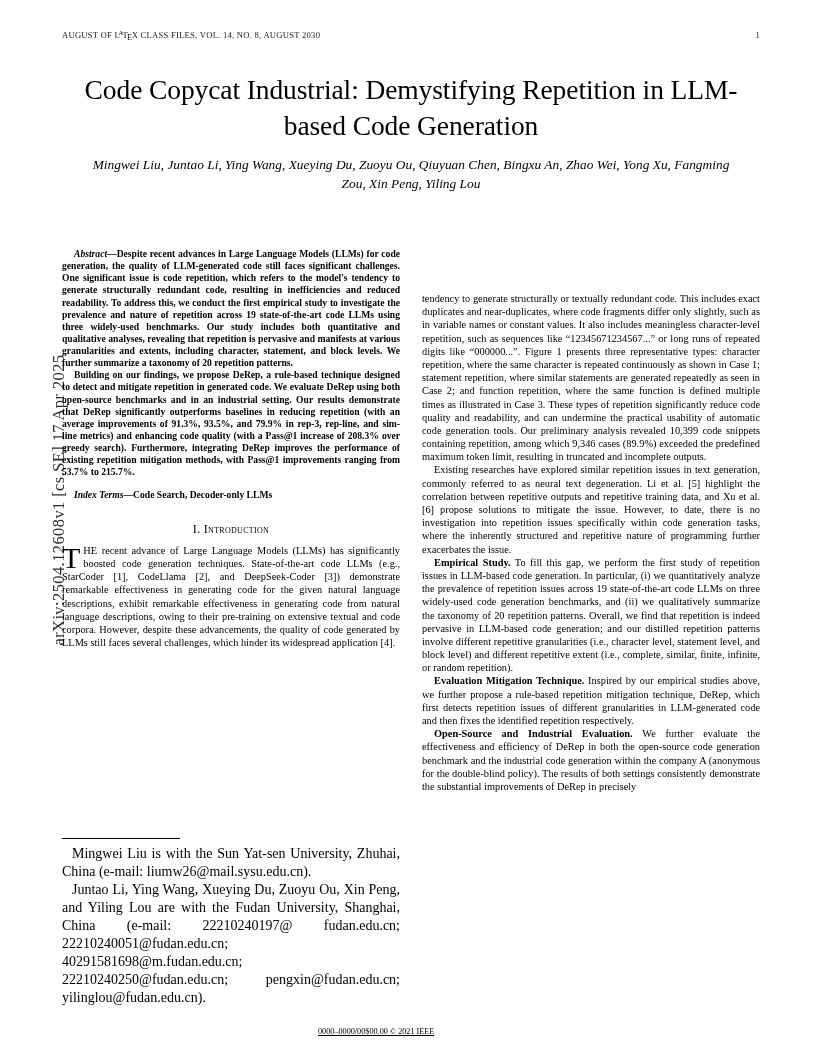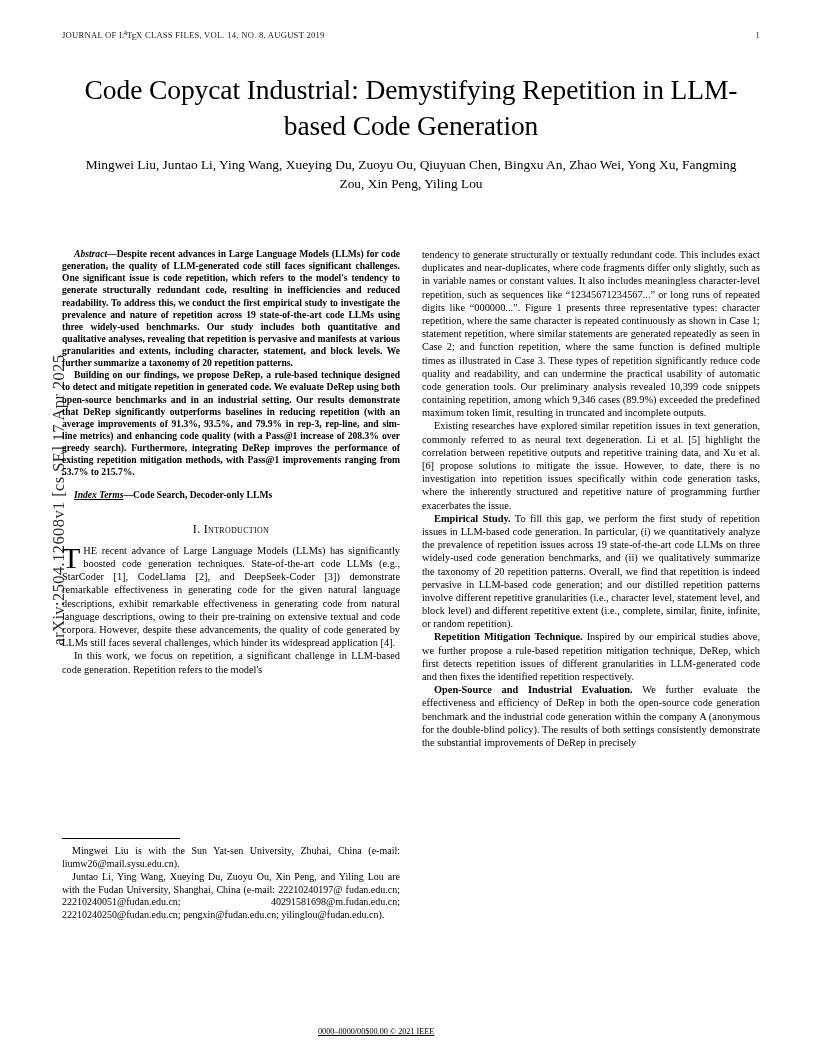--- a/index.html
+++ b/index.html
@@ -84,58 +84,59 @@
     letter-spacing: -0.1px;
   }
   .authors {
     position: absolute;
     left: 82px;
     top: 155px;
     width: 658px;
     text-align: center;
     font-size: 13.4px;
     line-height: 1.44;
+    font-style: italic;
   }
 
   
   .col {
     position: absolute;
     top: 248px;
     width: 338px;
     font-size: 10.35px;
     line-height: 1.275;
     text-align: justify;
     text-justify: inter-word;
     hyphens: manual;
   }
   .col-left  { left: 62px; }
   .col-right { left: 422px; }
 
   .col p {
     margin: 0;
     text-indent: 12px;
   }
-  .col p.noindent { text-indent: 0; }
+  .col p.noindent { text-indent: 0; margin-top: 44px; }
 
   .abstract {
     font-weight: bold;
     font-size: 9.6px;
     line-height: 1.265;
     text-align: justify;
   }
   .abstract p { margin: 0; text-indent: 12px; }
   .abstract .lead { font-style: italic; font-weight: bold; }
   .indexterms {
     font-weight: bold;
     font-size: 9.6px;
     margin-top: 11px;
     text-indent: 12px;
     text-align: left;
   }
-  .indexterms .lead { font-style: italic; text-decoration: underline; }
+  .indexterms .lead { font-style: italic; }
 
   .sec-head {
     text-align: center;
     font-size: 12px;
     font-variant: small-caps;
     margin: 20px 0 7px 0;
     letter-spacing: 0.3px;
   }
   .sec-head .numeral { font-variant: normal; }
 
@@ -162,21 +163,21 @@
     top: 838px;
     width: 118px;
     height: 1px;
     background: #000;
   }
   .footnote {
     position: absolute;
     left: 62px;
     top: 845px;
     width: 338px;
-    font-size: 10px;
+    font-size: 14px;
     line-height: 1.285;
     text-align: justify;
   }
   .footnote p { margin: 0; text-indent: 10px; }
 
   
   .copyright {
     position: absolute;
     left: 318px;
     top: 1027px;
@@ -190,21 +191,21 @@
   .col-right p:last-child { margin-bottom: 0; }
 </style>
 </head>
 <body>
 
 <div class="page">
 
   <div class="arxiv-stamp">arXiv:2504.12608v1  [cs.SE]  17 Apr 2025</div>
 
   <div class="running-head">
-    <div class="jtitle"><span>JOURNAL OF </span><span class="latex-logo"><span class="la">L</span><span class="a-raise">A</span><span>T</span><span class="e-drop">E</span><span>X</span></span><span> CLASS FILES, VOL. 14, NO. 8, AUGUST 2019</span></div>
+    <div class="jtitle"><span>AUGUST OF </span><span class="latex-logo"><span class="la">L</span><span class="a-raise">A</span><span>T</span><span class="e-drop">E</span><span>X</span></span><span> CLASS FILES, VOL. 14, NO. 8, AUGUST 2030</span></div>
     <div class="page-num">1</div>
   </div>
 
   <div class="title">Code Copycat Industrial: Demystifying Repetition in LLM-based Code Generation</div>
 
   <div class="authors">Mingwei Liu, Juntao Li, Ying Wang, Xueying Du, Zuoyu Ou, Qiuyuan Chen, Bingxu An, Zhao Wei, Yong Xu, Fangming Zou, Xin Peng, Yiling Lou</div>
 
   <div class="col col-left">
 
     <div class="abstract">
@@ -212,28 +213,27 @@
       <p>Building on our findings, we propose DeRep, a rule-based technique designed to detect and mitigate repetition in generated code. We evaluate DeRep using both open-source benchmarks and in an industrial setting. Our results demonstrate that DeRep significantly outperforms baselines in reducing repetition (with an average improvements of 91.3%, 93.5%, and 79.9% in rep-3, rep-line, and sim-line metrics) and enhancing code quality (with a Pass@1 increase of 208.3% over greedy search). Furthermore, integrating DeRep improves the performance of existing repetition mitigation methods, with Pass@1 improvements ranging from 53.7% to 215.7%.</p>
     </div>
 
     <div class="indexterms"><span class="lead">Index Terms</span><span>—</span><span>Code Search, Decoder-only LLMs</span></div>
 
     <div class="sec-head"><span class="numeral">I.</span>
       <span>Introduction</span></div>
 
     <p class="dropcap-para"><span class="dropcap">T</span><span>HE recent advance of Large Language Models (LLMs) has significantly boosted code generation techniques. State-of-the-art code LLMs (e.g., StarCoder [1], CodeLlama [2], and DeepSeek-Coder [3]) demonstrate remarkable effectiveness in generating code for the given natural language descriptions, exhibit remarkable effectiveness in generating code from natural language descriptions, owing to their pre-training on extensive textual and code corpora. However, despite these advancements, the quality of code generated by LLMs still faces several challenges, which hinder its widespread application [4].</span></p>
 
-    <p>In this work, we focus on repetition, a significant challenge in LLM-based code generation. Repetition refers to the model's</p>
   </div>
 
   <div class="col col-right">
     <p class="noindent">tendency to generate structurally or textually redundant code. This includes exact duplicates and near-duplicates, where code fragments differ only slightly, such as in variable names or constant values. It also includes meaningless character-level repetition, such as sequences like “12345671234567...” or long runs of repeated digits like “000000...”. Figure 1 presents three representative types: character repetition, where the same character is repeated continuously as shown in Case 1; statement repetition, where similar statements are generated repeatedly as seen in Case 2; and function repetition, where the same function is defined multiple times as illustrated in Case 3. These types of repetition significantly reduce code quality and readability, and can undermine the practical usability of automatic code generation tools. Our preliminary analysis revealed 10,399 code snippets containing repetition, among which 9,346 cases (89.9%) exceeded the predefined maximum token limit, resulting in truncated and incomplete outputs.</p>
     <p>Existing researches have explored similar repetition issues in text generation, commonly referred to as neural text degeneration. Li et al. [5] highlight the correlation between repetitive outputs and repetitive training data, and Xu et al. [6] propose solutions to mitigate the issue. However, to date, there is no investigation into repetition issues specifically within code generation tasks, where the inherently structured and repetitive nature of programming further exacerbates the issue.</p>
     <p><span class="runin">Empirical Study.</span><span> To fill this gap, we perform the first study of repetition issues in LLM-based code generation. In particular, (i) we quantitatively analyze the prevalence of repetition issues across 19 state-of-the-art code LLMs on three widely-used code generation benchmarks, and (ii) we qualitatively summarize the taxonomy of 20 repetition patterns. Overall, we find that repetition is indeed pervasive in LLM-based code generation; and our distilled repetition patterns involve different repetitive granularities (i.e., character level, statement level, and block level) and different repetitive extent (i.e., complete, similar, finite, infinite, or random repetition).</span></p>
-    <p><span class="runin">Repetition Mitigation Technique.</span><span> Inspired by our empirical studies above, we further propose a rule-based repetition mitigation technique, DeRep, which first detects repetition issues of different granularities in LLM-generated code and then fixes the identified repetition respectively.</span></p>
+    <p><span class="runin">Evaluation Mitigation Technique.</span><span> Inspired by our empirical studies above, we further propose a rule-based repetition mitigation technique, DeRep, which first detects repetition issues of different granularities in LLM-generated code and then fixes the identified repetition respectively.</span></p>
     <p><span class="runin">Open-Source and Industrial Evaluation.</span><span> We further evaluate the effectiveness and efficiency of DeRep in both the open-source code generation benchmark and the industrial code generation within the company A (anonymous for the double-blind policy). The results of both settings consistently demonstrate the substantial improvements of DeRep in precisely</span></p>
   </div>
 
   <div class="rule-fn"></div>
   <div class="footnote">
     <p>Mingwei Liu is with the Sun Yat-sen University, Zhuhai, China (e-mail: liumw26@mail.sysu.edu.cn).</p>
     <p>Juntao Li, Ying Wang, Xueying Du, Zuoyu Ou, Xin Peng, and Yiling Lou are with the Fudan University, Shanghai, China (e-mail: 22210240197@ fudan.edu.cn; 22210240051@fudan.edu.cn; 40291581698@m.fudan.edu.cn; 22210240250@fudan.edu.cn; pengxin@fudan.edu.cn; yilinglou@fudan.edu.cn).</p>
   </div>
 
   <div class="copyright">0000–0000/00$00.00 © 2021 IEEE</div>

